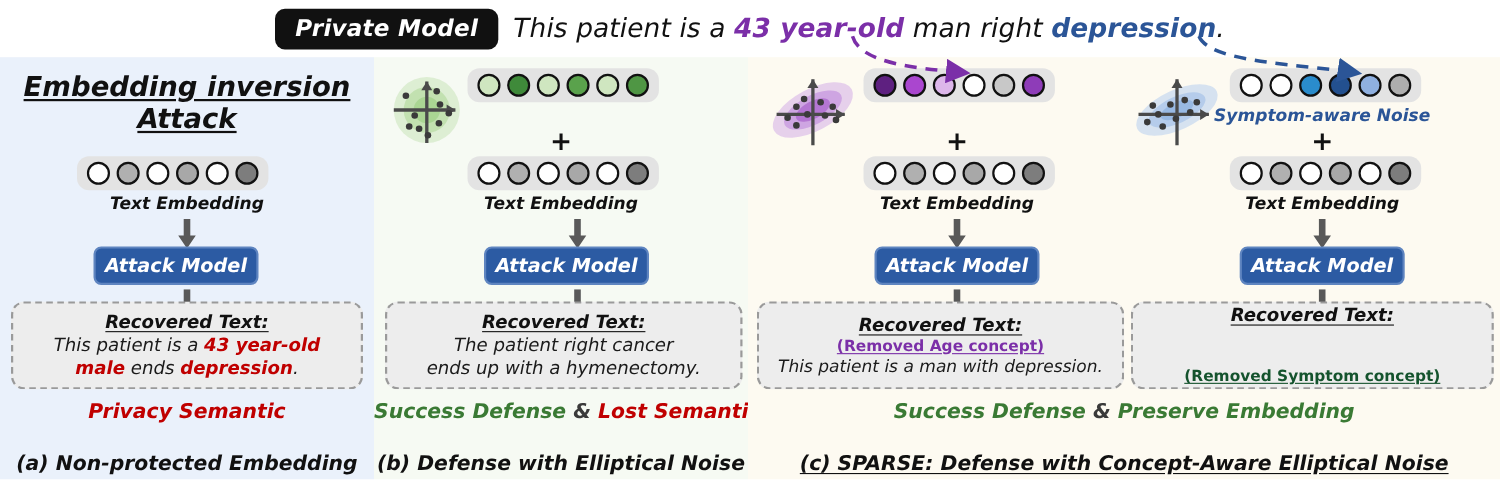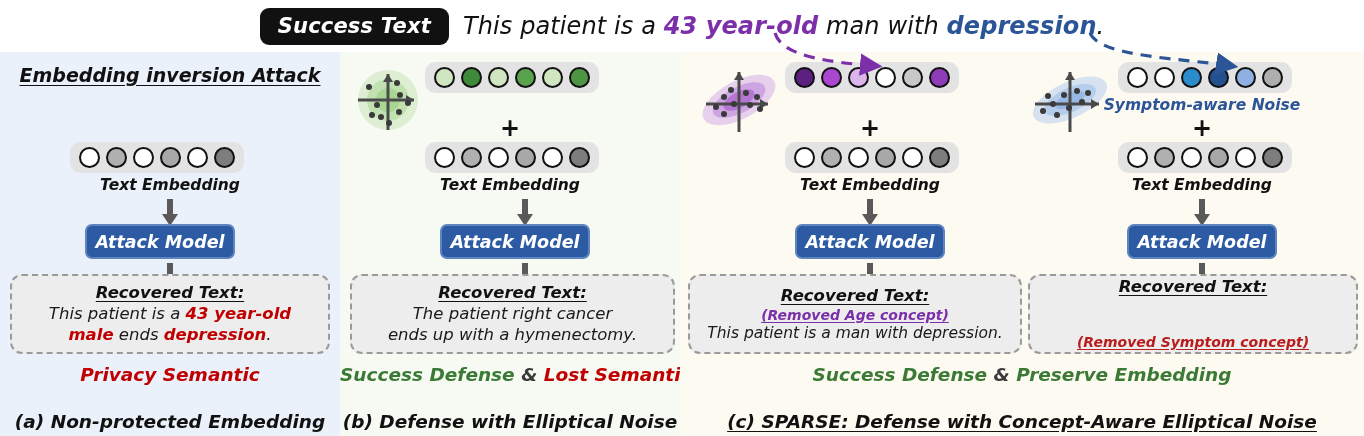--- a/index.html
+++ b/index.html
@@ -34,21 +34,21 @@
   
   .panels{position:absolute;left:0;top:52px;width:1364px;height:384px;display:flex;}
   .panel{position:relative;height:384px;box-sizing:border-box;}
   .panel-a{width:340px;background:#eaf1fb;}
   .panel-b{width:340px;background:#f6faf3;}
   .panel-c{width:684px;background:#fdfaf1;}
   .colwrap{position:relative;width:100%;height:100%;}
 
   .panel-title{
     position:absolute;top:12px;left:0;width:100%;
-    text-align:center;font-style:italic;font-weight:bold;font-size:19px;
+    text-align:center;font-style:italic;font-weight:bold;font-size:25px;
     color:#111;text-decoration:underline;text-underline-offset:3px;
   }
 
   
   .chip-row{
     position:absolute;
     background:#e3e3e3;border-radius:11px;
     padding:5px 9px;display:flex;gap:6px;align-items:center;
   }
   .chip{
@@ -88,26 +88,26 @@
     box-sizing:border-box;
     display:flex;flex-direction:column;align-items:center;justify-content:center;
     padding:6px 8px;
   }
   .rec-title{
     font-style:italic;font-weight:bold;font-size:16.5px;color:#111;
     text-decoration:underline;text-underline-offset:3px;margin-bottom:2px;
     white-space:nowrap;
   }
   .rec-sub{
-    font-style:italic;font-weight:bold;font-size:14px;
+    font-weight:bold;font-size:14px;
     text-decoration:underline;text-underline-offset:2px;
     white-space:nowrap;margin-bottom:1px;
   }
   .rec-sub.purple{color:#7b2fa8;}
-  .rec-sub.blue{color:#b91c1c;margin-top:36px;}
+  .rec-sub.blue{color:#14532d;margin-top:36px;}
   .rec-body{
     font-style:italic;font-size:16.5px;color:#1a1a1a;
     text-align:center;line-height:1.22;white-space:nowrap;
   }
   .rec-body .red{color:#c00000;font-weight:bold;}
 
   
   .status{
     position:absolute;width:100%;text-align:center;
     font-style:italic;font-weight:bold;font-size:18.5px;white-space:nowrap;
@@ -130,23 +130,23 @@
 
   
   .connectors{position:absolute;left:0;top:0;width:1364px;height:436px;pointer-events:none;z-index:30;}
 </style>
 </head>
 <body>
 
 <div class="fig">
 
   <div class="header">
-    <div class="private-badge">Success Text</div>
+    <div class="private-badge">Private Model</div>
     <div class="private-sentence">
-      <span>This patient is a </span><span class="age">43 year-old</span><span> man with </span><span class="sym">depression</span><span>.</span>
+      <span>This patient is a </span><span class="age">43 year-old</span><span> man right </span><span class="sym">depression</span><span>.</span>
     </div>
   </div>
 
   <div class="panels">
 
     <div class="panel panel-a">
       <div class="colwrap">
         <div class="panel-title">Embedding inversion Attack</div>
 
         <div class="chip-row" style="left:70px;top:90px;">

